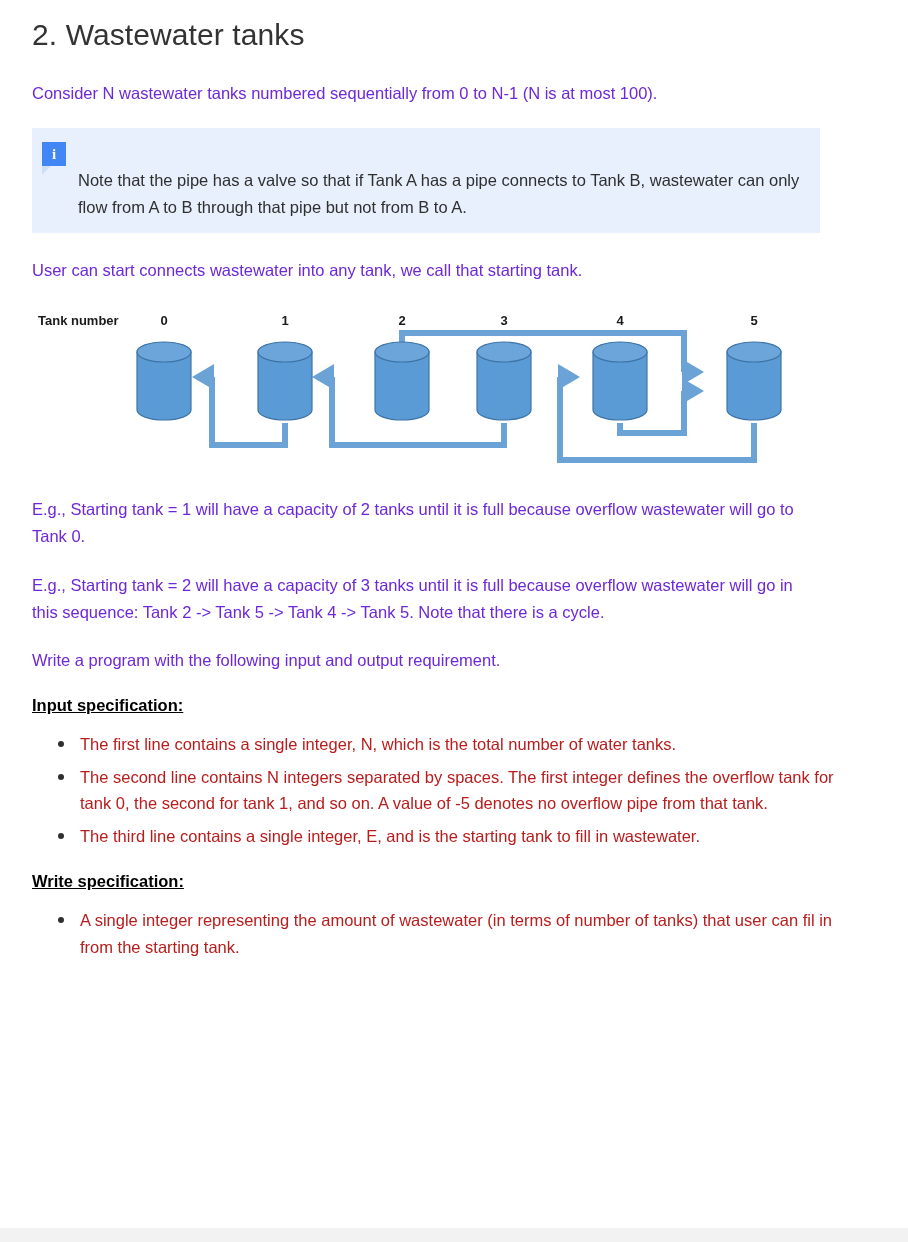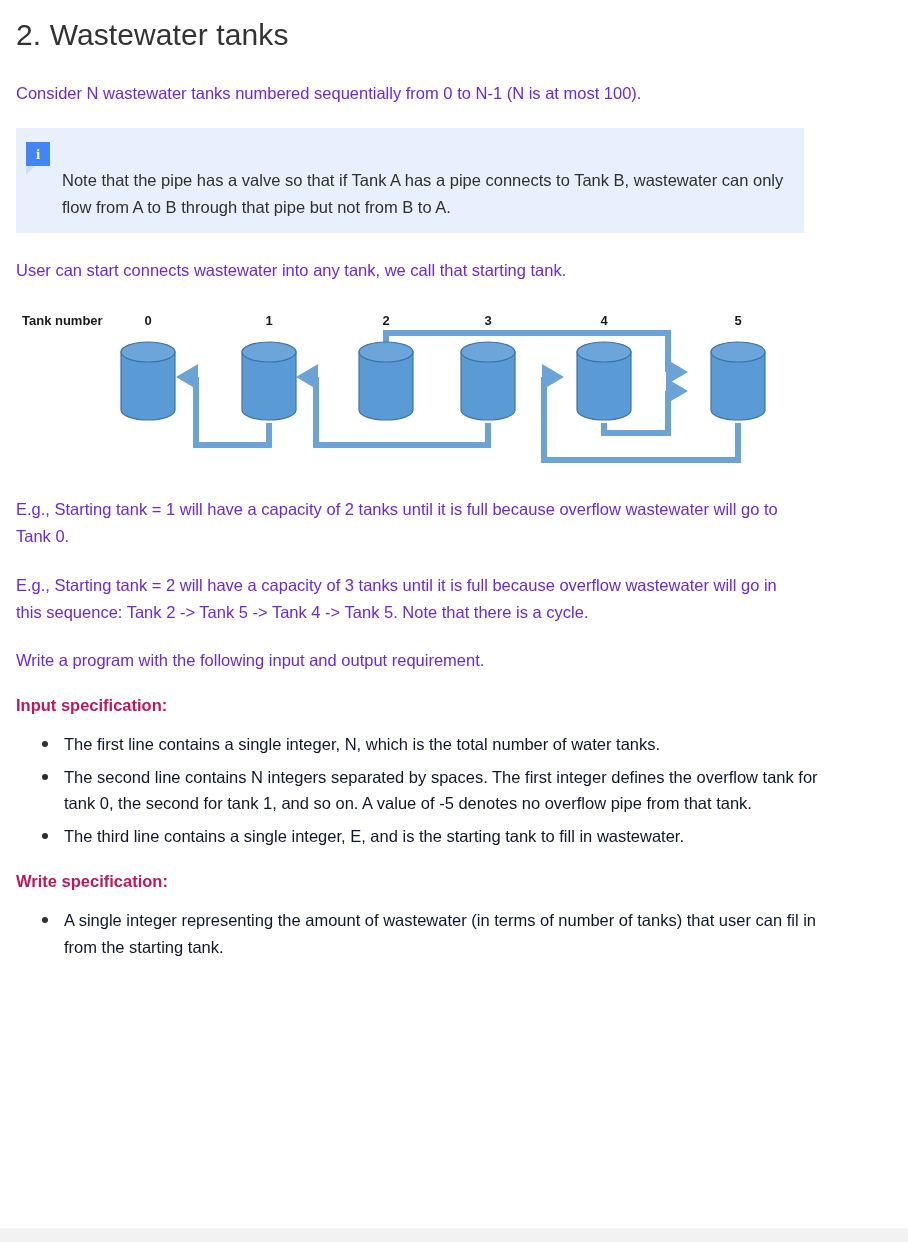--- a/index.html
+++ b/index.html
@@ -13,21 +13,21 @@
     position: relative;
     overflow: hidden;
     font-family: "Liberation Sans", sans-serif;
     color: #2b2b2b;
     -webkit-font-smoothing: antialiased;
   }
   .page {
     position: absolute;
     inset: 0;
     background: #ffffff;
-    padding: 0 16px;
+    padding: 0 32px;
     box-sizing: border-box;
   }
   .bottom-band {
     position: absolute;
     left: 0;
     right: 0;
     bottom: 0;
     height: 14px;
     background: #f2f2f2;
   }
@@ -83,32 +83,33 @@
   }
   .note-text {
     font-size: 16.5px;
     line-height: 1.62;
     color: #2f2f2f;
     margin-top: 27px;
   }
   h2.spec-heading {
     font-size: 16.5px;
     font-weight: 700;
-    color: #be185d;
+    color: #000000;
     margin: 0 0 16px 0;
+    text-decoration: underline;
   }
   ul.spec-list {
     margin: 0 0 22px 0;
     padding-left: 26px;
     list-style: none;
   }
   ul.spec-list li {
     font-size: 16.5px;
     line-height: 1.62;
-    color: #0f172a;
+    color: #b91c1c;
     margin-bottom: 6px;
     position: relative;
     padding-left: 22px;
     max-width: 770px;
   }
   ul.spec-list li::before {
     content: "";
     position: absolute;
     left: 0;
     top: 10px;

